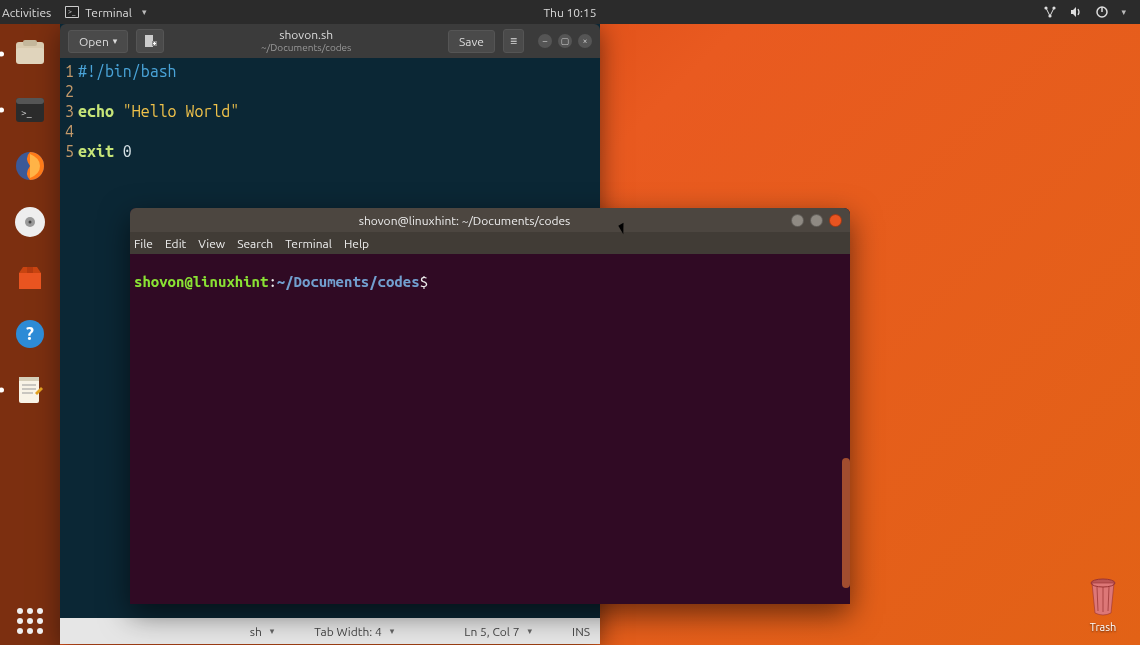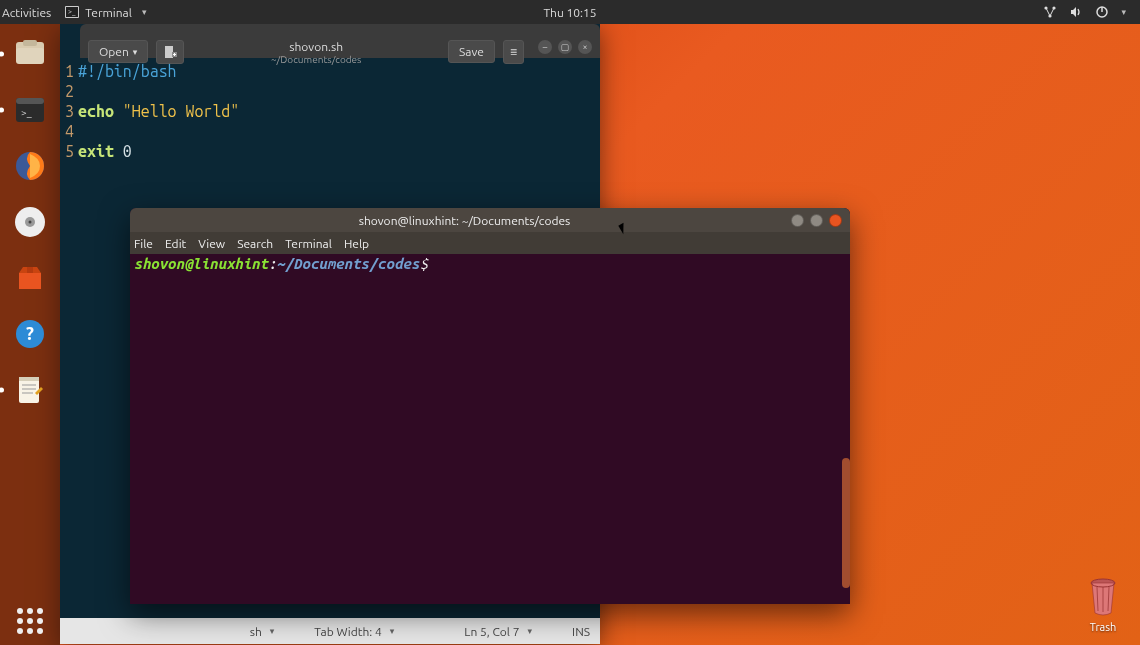--- a/index.html
+++ b/index.html
@@ -61,23 +61,23 @@
 
 
 .gedit {
   position: absolute; left: 60px; top: 24px; width: 540px; height: 620px;
   background: #0b2735;
   display: flex; flex-direction: column;
   box-shadow: 0 6px 24px rgba(0,0,0,0.5);
   z-index: 10;
 }
 .gedit .titlebar {
-  height: 34px; background: #3b3b3b; display: flex; align-items: flex-start;
-  padding: 16px 8px; gap: 8px; font-size: 12px; color: #ddd;
-  border-top-left-radius: 6px; border-top-right-radius: 6px; margin-left: 20px;
+  height: 34px; background: #3b3b3b; display: flex; align-items: center;
+  padding: 4px 8px; gap: 8px; font-size: 12px; color: #ddd;
+  border-top-left-radius: 6px; border-top-right-radius: 6px;
 }
 .gedit .titlebar .tbtn {
   padding: 4px 10px; background: #4a4a4a; border: 1px solid #555;
   border-radius: 3px; display: flex; align-items: center; gap: 4px; font-size: 12px;
 }
 .gedit .titlebar .tbtn.icon-only { padding: 4px 6px; }
 .gedit .titlebar .title-center {
   flex: 1; text-align: center; line-height: 1.2;
 }
 .gedit .titlebar .title-center .sub { font-size: 10px; color: #999; }
@@ -123,21 +123,21 @@
   border: 1px solid rgba(0,0,0,0.3); }
 .terminal .titlebar .wc.min { background: #8f8a83; }
 .terminal .titlebar .wc.max { background: #8f8a83; }
 .terminal .titlebar .wc.close { background: #e95420; }
 .terminal .menubar {
   height: 22px; background: #413c36; display: flex; align-items: center;
   font-size: 12px; color: #eee; gap: 12px; padding: 0 4px;
 }
 .terminal .term-body {
   flex: 1; font-family: "Ubuntu Mono","DejaVu Sans Mono",monospace;
-  font-size: 15px; padding: 0 4px; line-height: 20px; font-style: italic;
+  font-size: 15px; padding: 18px 4px; line-height: 20px;
 }
 .terminal .prompt .user { color: #8ae234; font-weight: bold; }
 .terminal .prompt .path { color: #729fcf; font-weight: bold; }
 .terminal .prompt .colon, .terminal .prompt .dollar { color: #eee; }
 .terminal .sbtrack { position: absolute; right: 0; top: 250px; width: 8px; height: 130px;
   background: #a14d2f; border-radius: 4px; }
 
 .cursor-arrow {
   position: absolute; left: 620px; top: 222px; z-index: 200;
   width: 0; height: 0; border-left: 6px solid black; border-right: 6px solid transparent;

